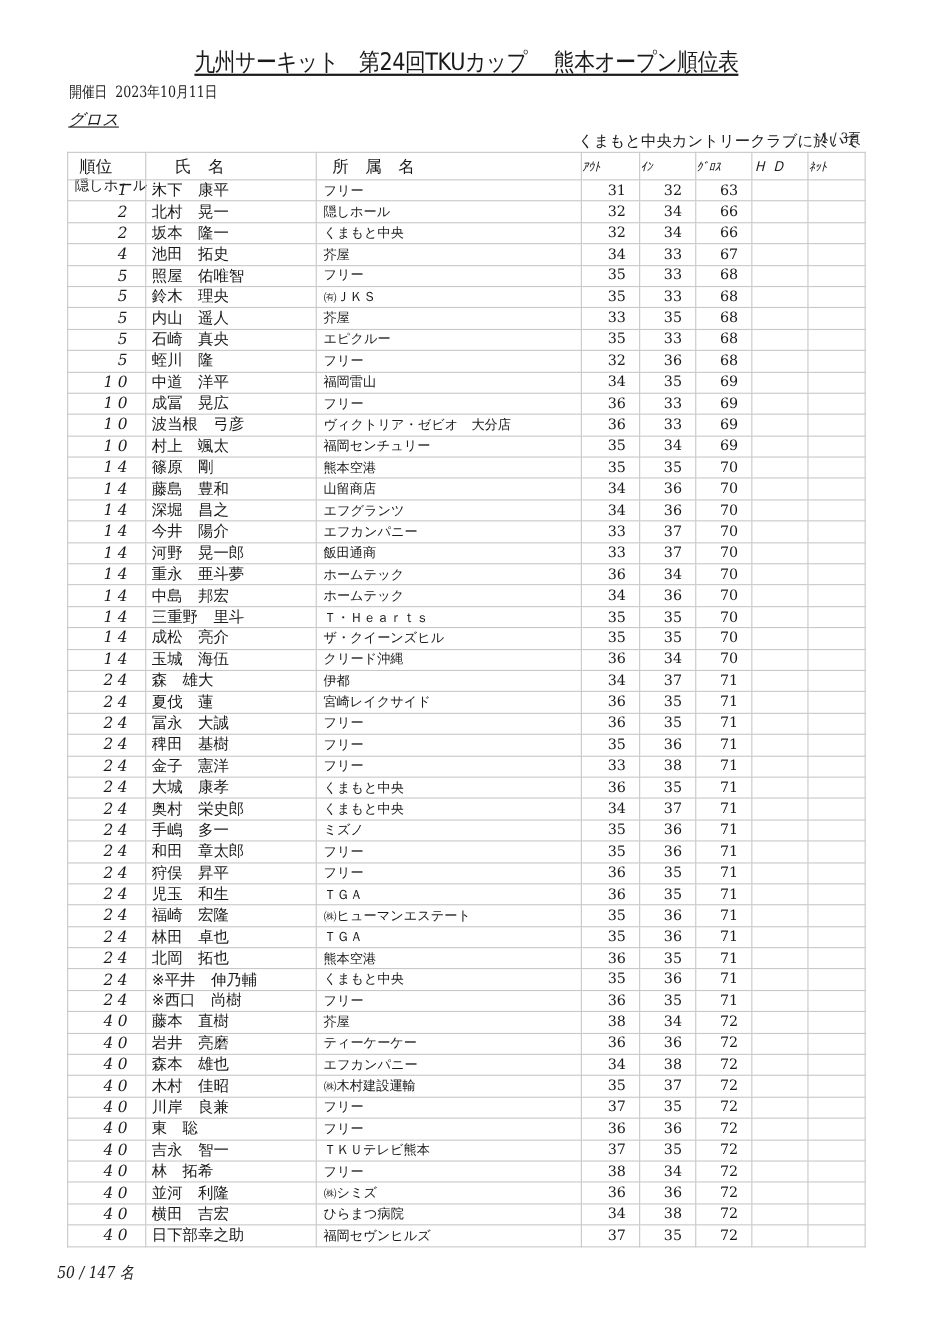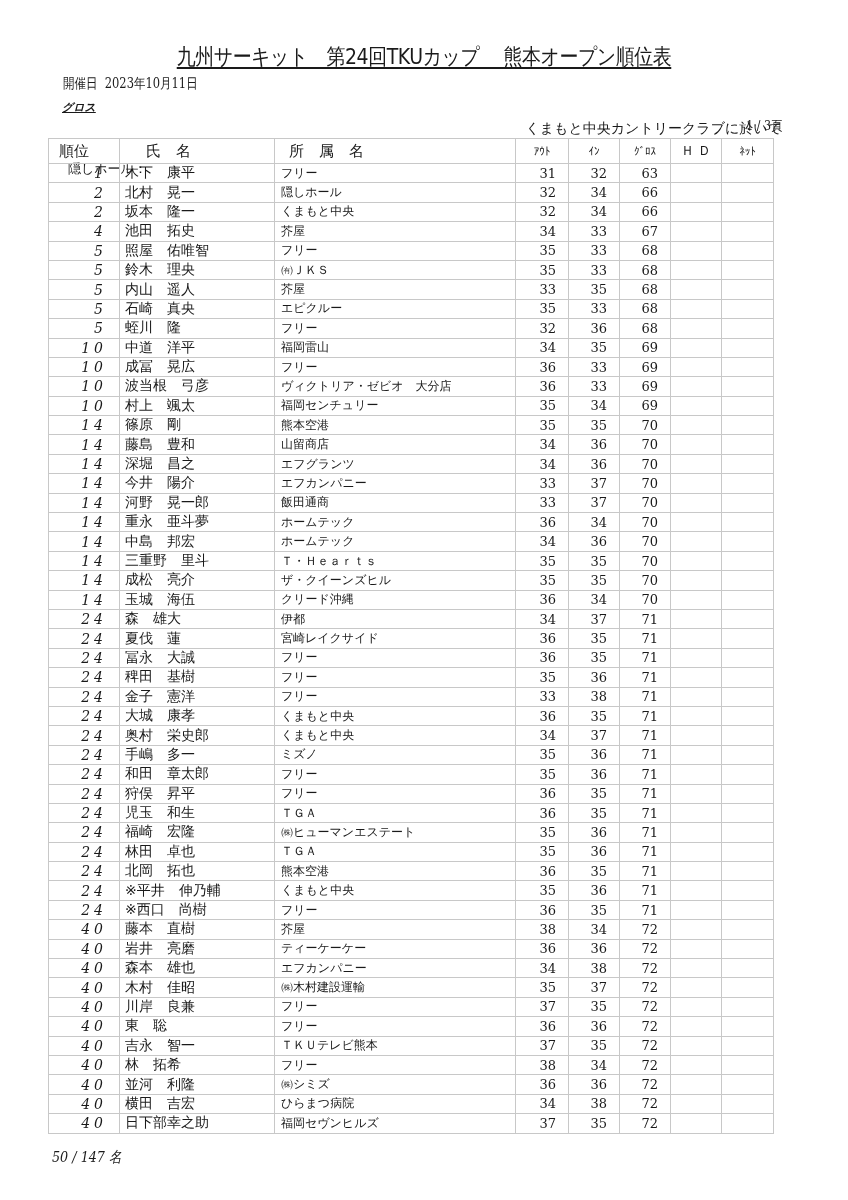--- a/index.html
+++ b/index.html
@@ -4,27 +4,27 @@
 <style>
   html, body { margin:0; padding:0; background:#ffffff; }
   body { width:848px; height:1200px; position:relative; overflow:hidden;
          font-family:"DejaVu Serif", "Liberation Serif", serif; color:#1a1a1a; }
   .title { position:absolute; top:42px; left:0; width:848px; text-align:center;
            font-family:"DejaVu Sans", "Liberation Sans", sans-serif;
            font-size:22px; letter-spacing:-0.5px; transform:scaleX(0.86); transform-origin:center; }
   .title span { text-decoration:underline; text-underline-offset:3px; text-decoration-thickness:1.5px; }
   .date { position:absolute; top:75px; left:63px; font-size:14px; transform:scaleX(0.82); transform-origin:left; }
   .venue { position:absolute; top:80px; right:66px; font-size:14px; font-family:"DejaVu Sans","Liberation Sans",sans-serif;margin-top:40px; }
-  .gross { position:absolute; top:100px; left:62px; font-size:11px; font-style:italic; text-decoration:underline;font-weight:bold; }
+  .gross { position:absolute; top:100px; left:62px; font-size:15px; font-style:italic; text-decoration:underline; }
   .hidden-hole { position:absolute; top:119px; left:68px; font-size:13px;margin-top:41px; }
   .page-no { position:absolute; top:117px; right:66px; font-size:13px; transform:scaleX(0.85); transform-origin:right; }
-  table { position:absolute; top:138px; left:48px; border-collapse:collapse; table-layout:fixed; width:725px; }
+  table { position:absolute; top:138px; left:61px; border-collapse:collapse; table-layout:fixed; width:725px; }
   th, td { border:1px solid #c8c8c8; padding:0; height:18.4px; font-weight:normal; white-space:nowrap; overflow:hidden; }
   th { height:24px; font-size:15px; text-align:left; }
-  th.num { font-family:"DejaVu Sans","Liberation Sans",sans-serif; font-size:11px; text-align:center; transform:none; }
+  th.num { font-family:"DejaVu Sans","Liberation Sans",sans-serif; font-size:11px; transform:none;font-style:italic; }
   td { font-size:13.5px; }
   td.rank { text-align:right; padding-right:12px; font-style:italic; letter-spacing:4px; font-size:14px; }
   td.name { padding-left:5px; font-family:"DejaVu Sans","Liberation Sans",sans-serif; font-size:14px; }
   td.aff { padding-left:6px; font-size:12px; }
   td.score { text-align:right; padding-right:12px; font-size:13px; }
   .footer { position:absolute; top:1148px; left:52px; font-size:15px; font-style:italic; transform:scaleX(0.85); transform-origin:left; }
 </style>
 </head>
 <body>
 

